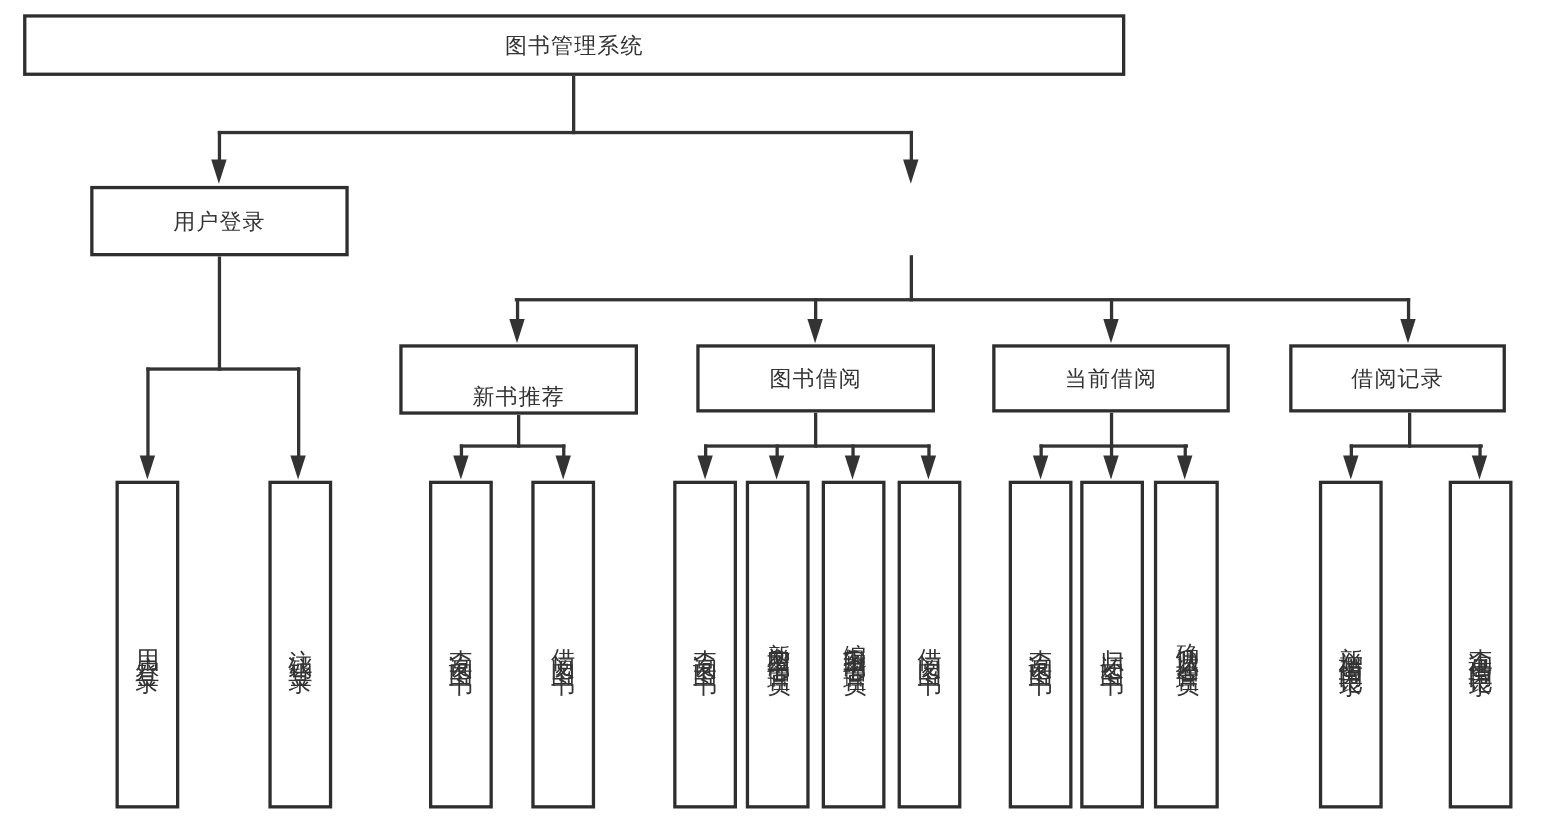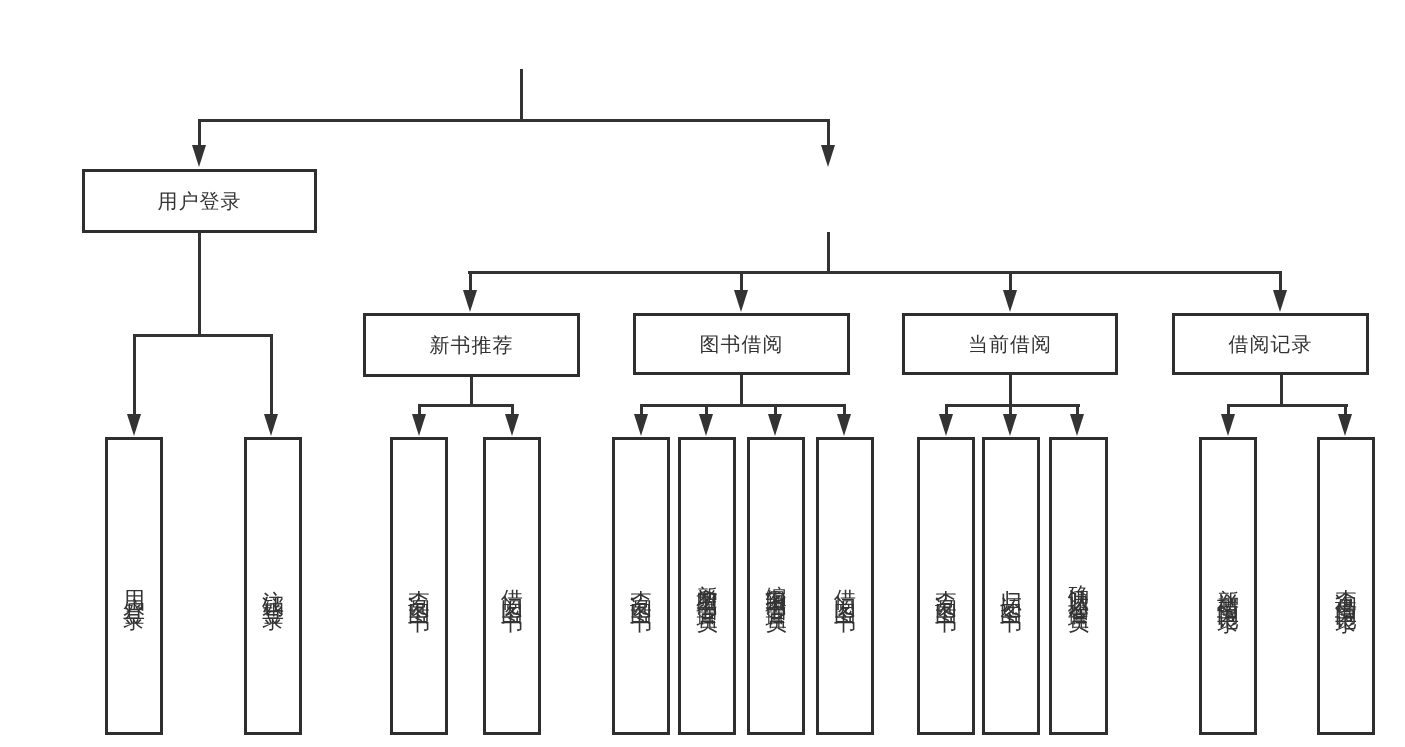--- a/index.html
+++ b/index.html
@@ -64,20 +64,23 @@
     white-space: nowrap;
     z-index: 3;
     letter-spacing: 0;
   }
 </style>
 </head>
 <body>
 
 <div id="stage">
 
+  <div class="box-h" style="left:21px; top:13px; width:1002px; height:56px;">
+    <span>图书管理系统</span>
+  </div>
 
   <div class="line" style="left:520px; top:69px; width:3px; height:53px;"></div>
   <div class="line" style="left:198px; top:119px; width:632px; height:3px;"></div>
   <div class="line" style="left:198px; top:119px; width:3px; height:28px;"></div>
   <div class="arrow" style="left:192px; top:145px;"></div>
   <div class="line" style="left:827px; top:119px; width:3px; height:28px;"></div>
   <div class="arrow" style="left:821px; top:145px;"></div>
 
   <div class="box-h" style="left:82px; top:169px; width:235px; height:64px;">
     <span>用户登录</span>
@@ -94,21 +97,21 @@
   <div class="line" style="left:468px; top:271px; width:814px; height:3px;"></div>
   <div class="line" style="left:469px; top:271px; width:3px; height:23px;"></div>
   <div class="arrow" style="left:463px; top:290px;"></div>
   <div class="line" style="left:740px; top:271px; width:3px; height:23px;"></div>
   <div class="arrow" style="left:734px; top:290px;"></div>
   <div class="line" style="left:1009px; top:271px; width:3px; height:23px;"></div>
   <div class="arrow" style="left:1003px; top:290px;"></div>
   <div class="line" style="left:1279px; top:271px; width:3px; height:23px;"></div>
   <div class="arrow" style="left:1273px; top:290px;"></div>
 
-  <div class="box-h" style="left:363px; top:313px; width:217px; height:64px;">
+  <div class="box-h" style="left:363px; top:313px; width:217px; height:64px;align-items:flex-end;">
     <span>新书推荐</span>
   </div>
   <div class="box-h" style="left:902px; top:313px; width:216px; height:62px;">
     <span>当前借阅</span>
   </div>
   <div class="box-h" style="left:633px; top:313px; width:217px; height:62px;">
     <span>图书借阅</span>
   </div>
   <div class="box-h" style="left:1172px; top:313px; width:197px; height:62px;">
     <span>借阅记录</span>

